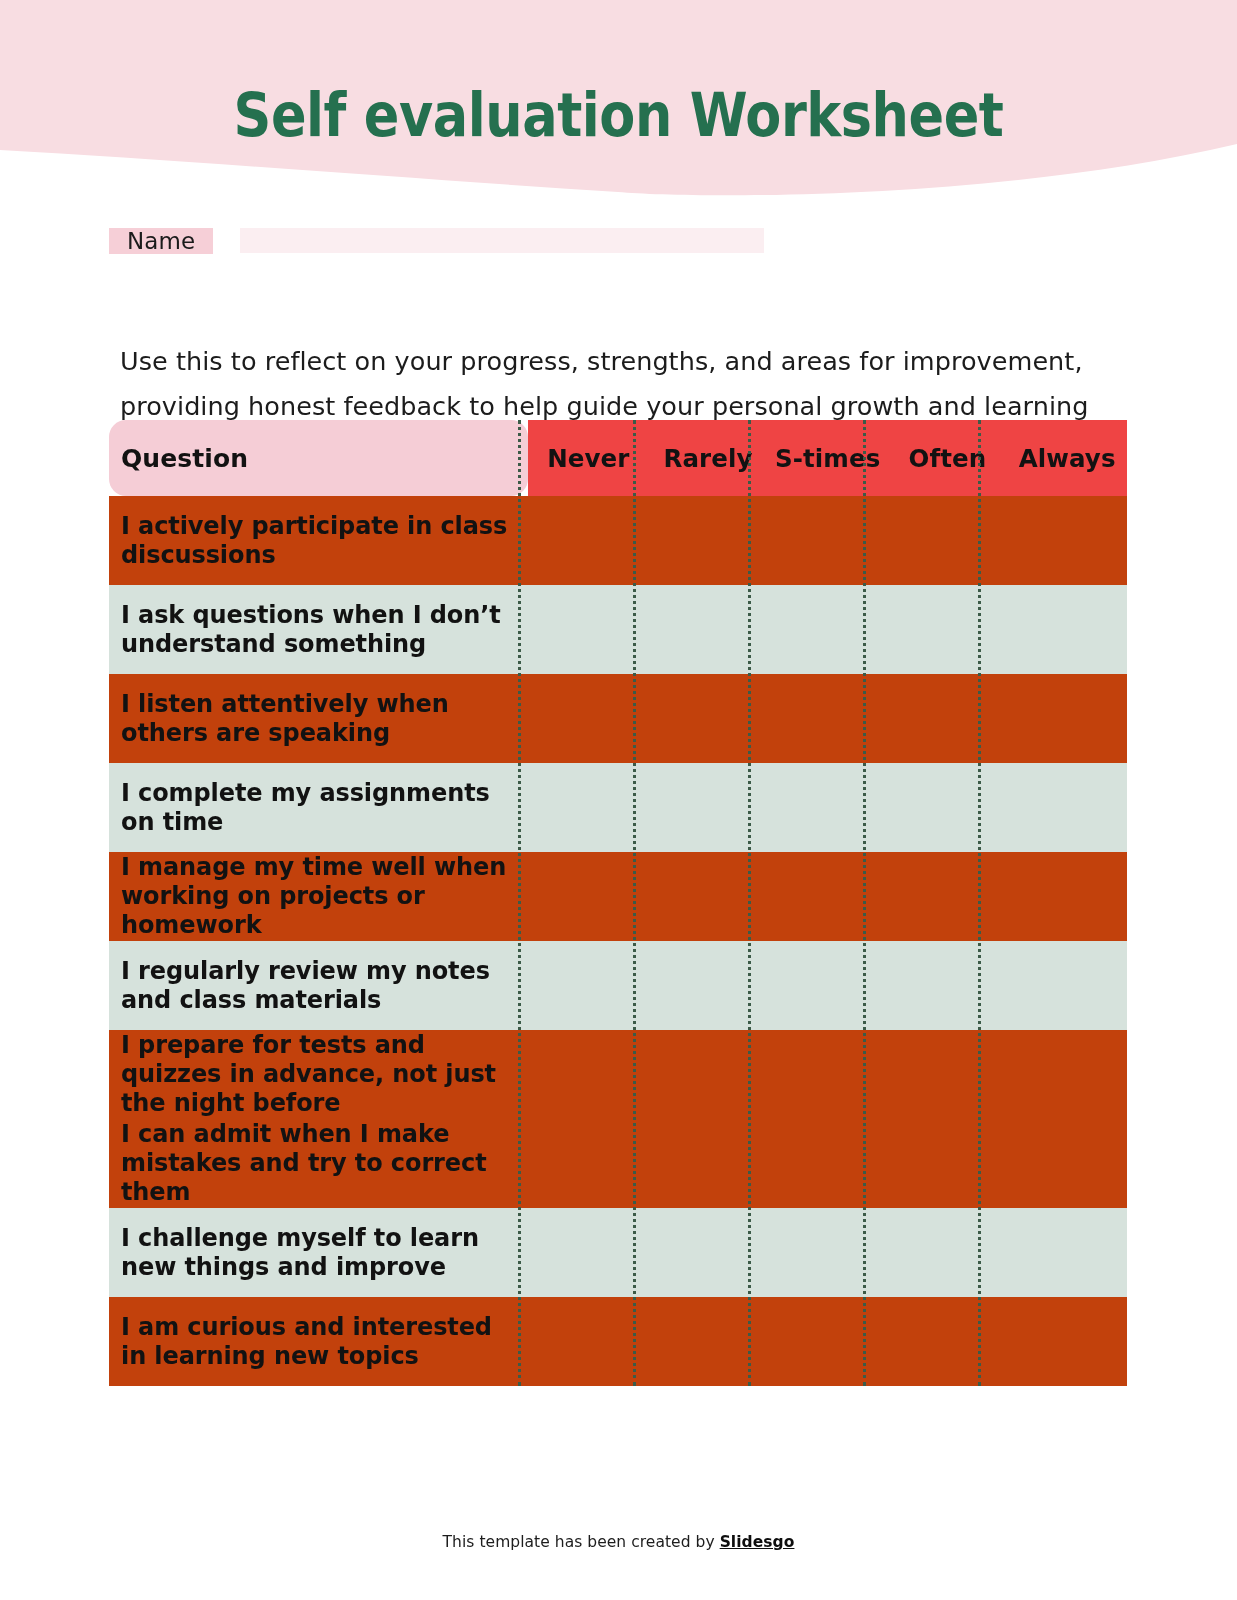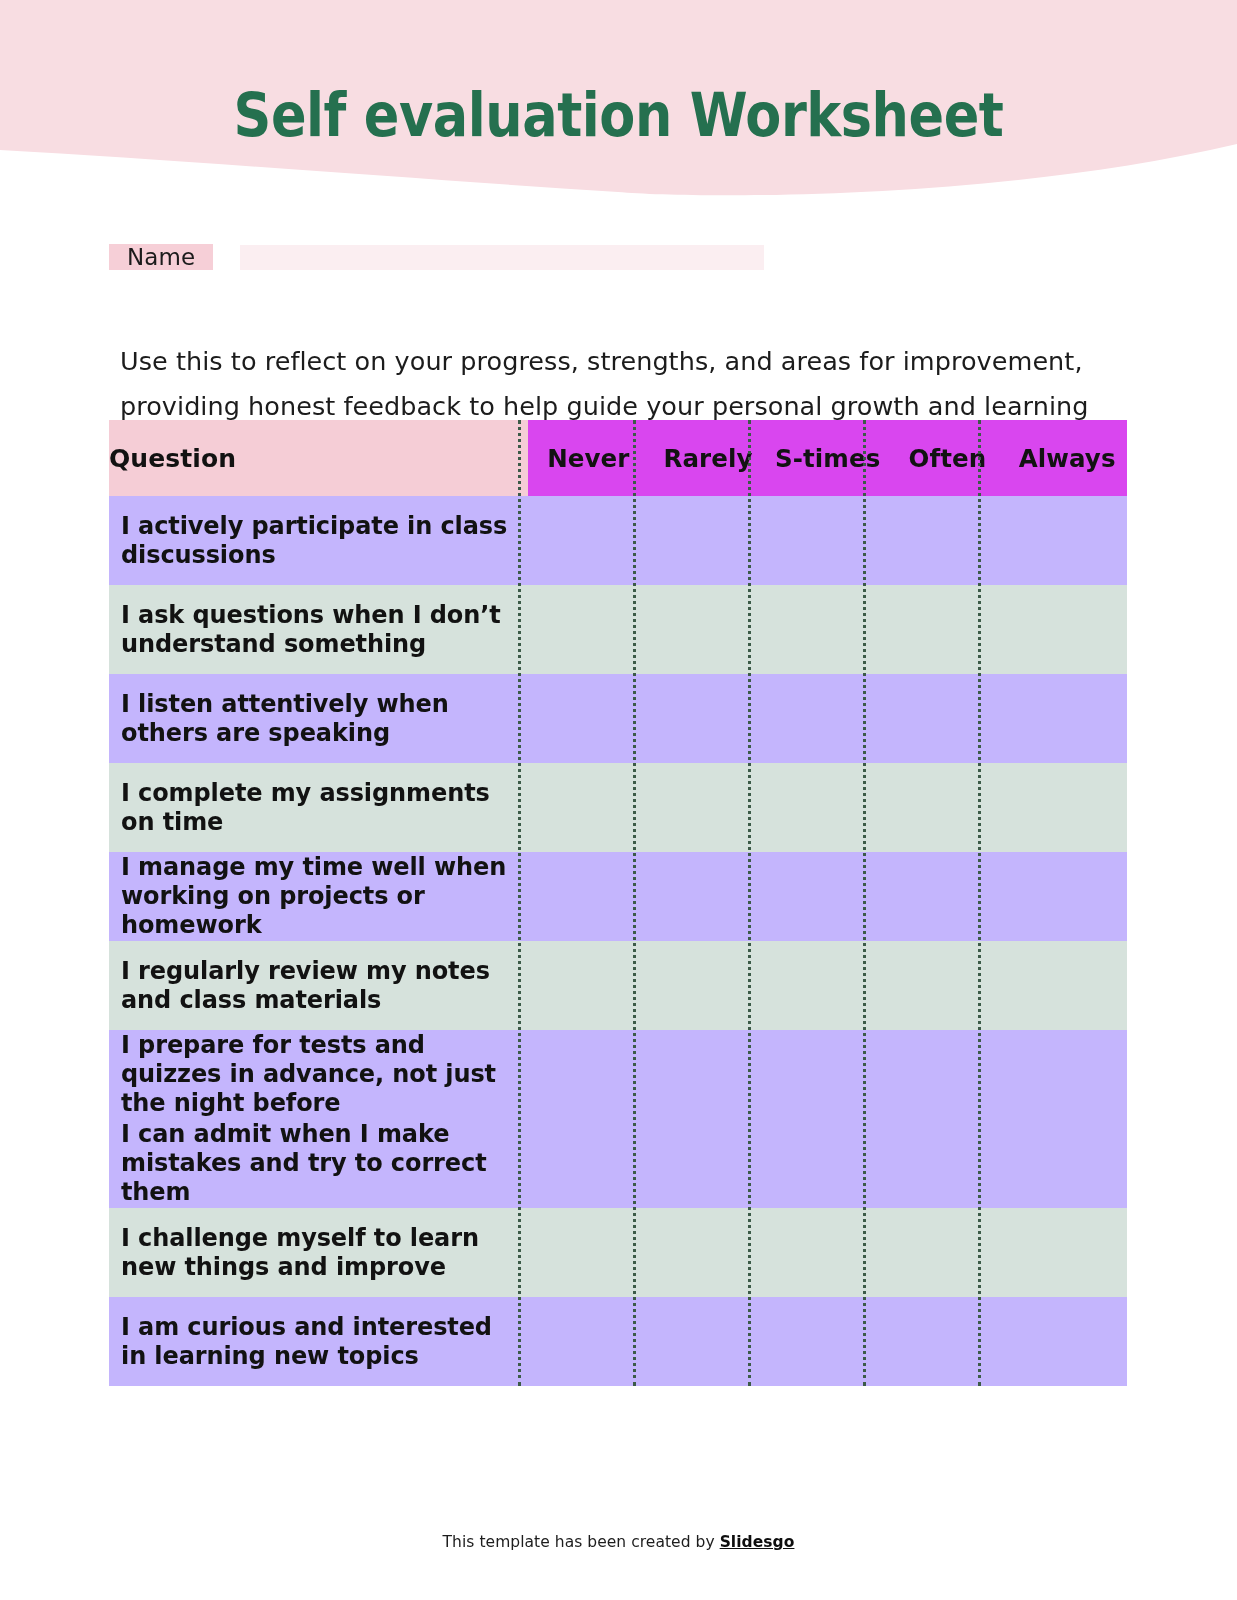--- a/index.html
+++ b/index.html
@@ -51,21 +51,21 @@
     position: absolute;
     left: 109px;
     top: 228px;
     width: 1018px;
     height: 58px;
     display: flex;
     align-items: stretch;
   }
   .field {
     display: flex;
-    align-items: center;
+    align-items: flex-start;
     height: 58px;
     gap: 27px;
   }
   .field-name { width: 655px; }
   .field-course { width: 297px; margin-left: 46px; }
   .field-label {
     background: #f6cfd7;
     display: flex;
     align-items: center;
     padding: 0 18px;
@@ -111,36 +111,38 @@
   }
   table.eval {
     border-collapse: collapse;
     width: 1018px;
     table-layout: fixed;
   }
   table.eval col.c-q      { width: 403px; }
   table.eval col.c-opt    { width: 115px; }
 
   table.eval thead th {
-    background: #d946ef;
+    background: #ef4444;
     height: 76px;
     font-size: 24.5px;
     font-weight: 700;
     color: #121212;
     vertical-align: middle;
     padding: 0;
     letter-spacing: 0.1px;
   }
   table.eval thead th.q-head {
     background: #f5cdd6;
     text-align: left;
+    padding-left: 12px;
     font-size: 25px;
-  }
-
-  table.eval tbody tr.row-white td { background: #c4b5fd; }
+    border-radius: 17px;
+  }
+
+  table.eval tbody tr.row-white td { background: #c2410c; }
   table.eval tbody tr.row-green td { background: #d6e2dc; margin-top: 32px; }
 
   table.eval tbody td {
     height: 89px;
     padding: 0;
     vertical-align: middle;
   }
   table.eval tbody td.q-cell {
     padding-left: 12px;
     padding-right: 10px;

